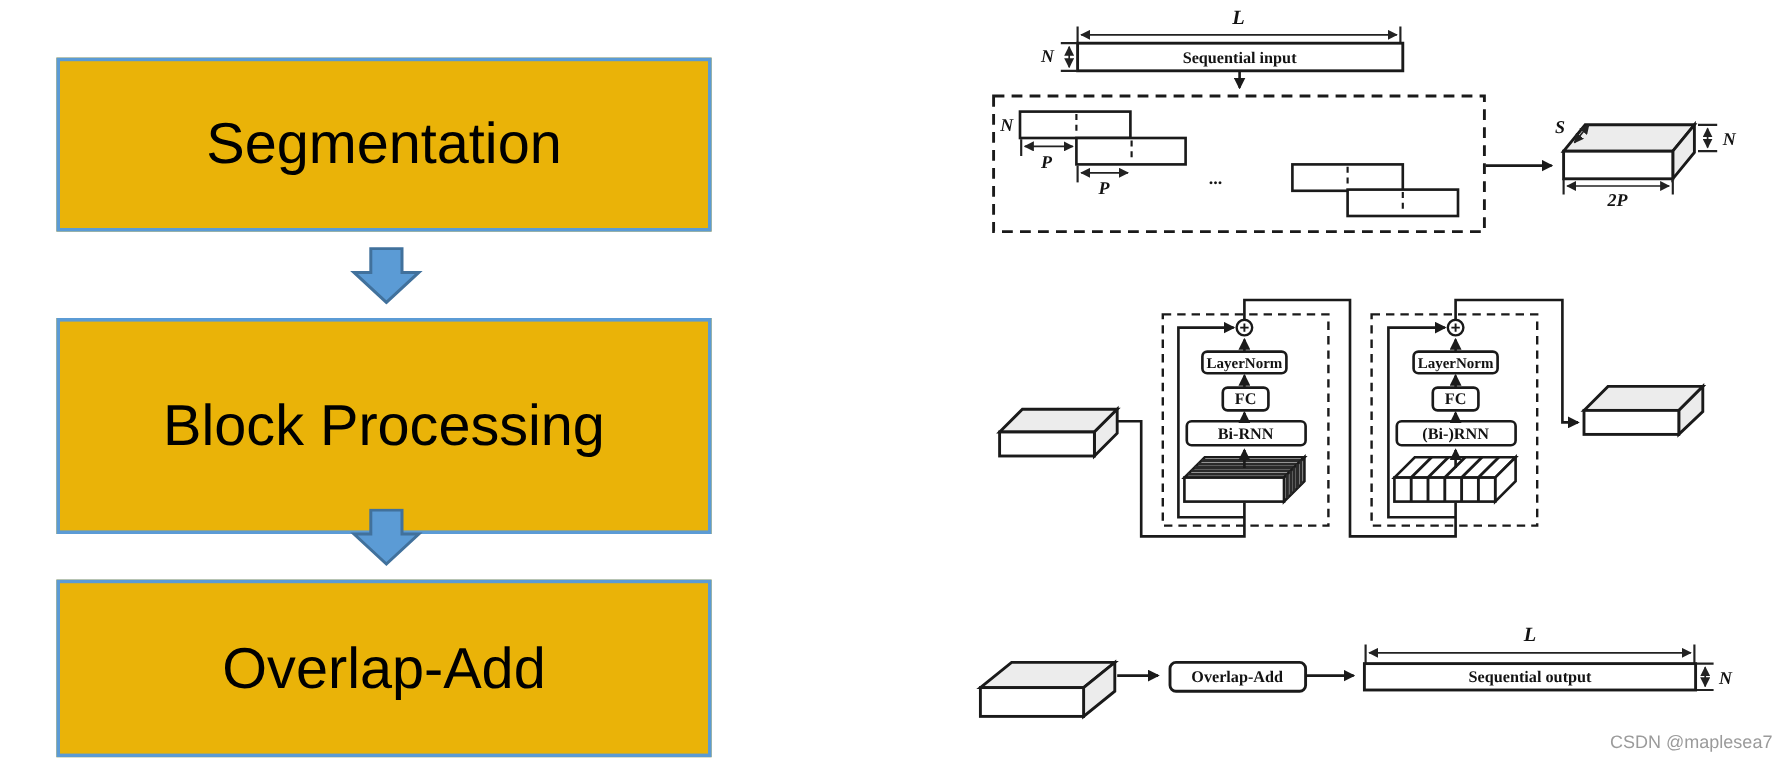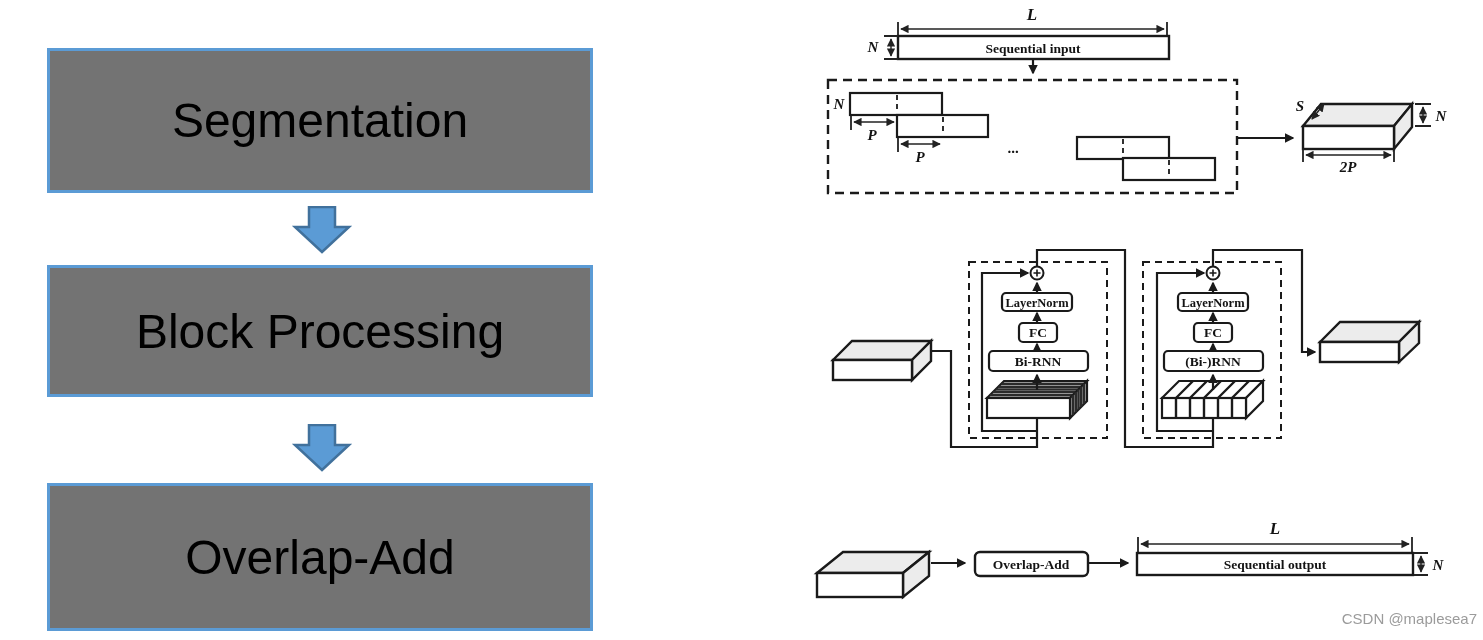--- a/index.html
+++ b/index.html
@@ -3,21 +3,21 @@
 <meta charset="utf-8">
 <style>
   :root{
     --accent:#5B9BD5; --arrow-border:#41719C; --ink:#1a1a1a;
     --face-gray:#ececec; --watermark:#9b9b9b;
   }
   html,body{margin:0;padding:0;background:#fff;}
   .canvas{position:relative;width:1483px;height:640px;background:#fff;overflow:hidden;
           font-family:"Liberation Sans",sans-serif;}
   .flow-box{position:absolute;left:47px;width:546px;box-sizing:border-box;
-    border:3px solid var(--accent);background:#737373;display:flex;align-items:center;justify-content:center;
+    border:3px solid var(--accent);background:#eab308;display:flex;align-items:center;justify-content:center;
     font-size:48px;color:#000;}
   .flow-arrow{position:absolute;}
   .flow-arrow polygon{fill:var(--accent);stroke:var(--arrow-border);stroke-width:2.5;stroke-linejoin:miter;}
   .rsvg{position:absolute;left:0;top:0;}
   .ink{stroke:var(--ink);fill:none;stroke-width:2.2;}
   .box{fill:#fff;stroke:var(--ink);stroke-width:2.2;}
   .bold-box{fill:#fff;stroke:var(--ink);stroke-width:2.4;}
   .dash-big{fill:none;stroke:var(--ink);stroke-width:2.4;stroke-dasharray:9 6;}
   .dash-mid{fill:none;stroke:var(--ink);stroke-width:2;stroke-dasharray:7 5;}
   .dash-c{fill:none;stroke:var(--ink);stroke-width:1.8;stroke-dasharray:5 4;}
@@ -38,21 +38,21 @@
 <div class="canvas">
 
   <div class="flow-box" style="top:48px;height:145px;">
     <span>Segmentation</span>
   </div>
 
   <svg class="flow-arrow" style="left:286px;top:206px;" width="72" height="48" viewBox="0 0 72 48">
     <polygon points="23,1 49,1 49,21 63,21 36,46 9,21 23,21"></polygon>
   </svg>
 
-  <div class="flow-box" style="top:265px;height:132px;">
+  <div class="flow-box" style="top:265px;height:180px;">
     <span>Block Processing</span>
   </div>
 
   <svg class="flow-arrow" style="left:286px;top:424px;" width="72" height="48" viewBox="0 0 72 48">
     <polygon points="23,1 49,1 49,21 63,21 36,46 9,21 23,21"></polygon>
   </svg>
 
   <div class="flow-box" style="top:483px;height:148px;">
     <span>Overlap-Add</span>
   </div>

